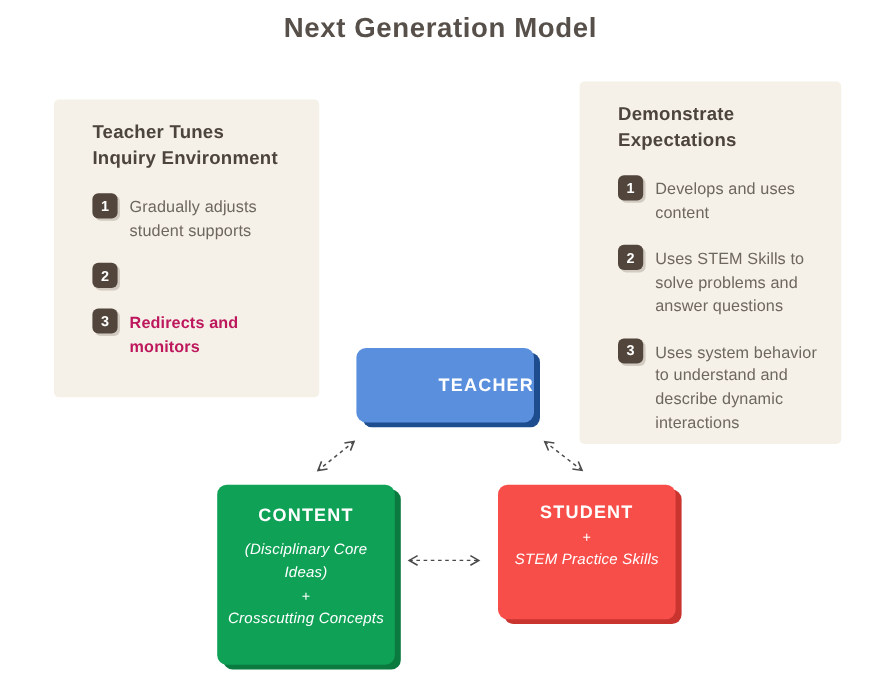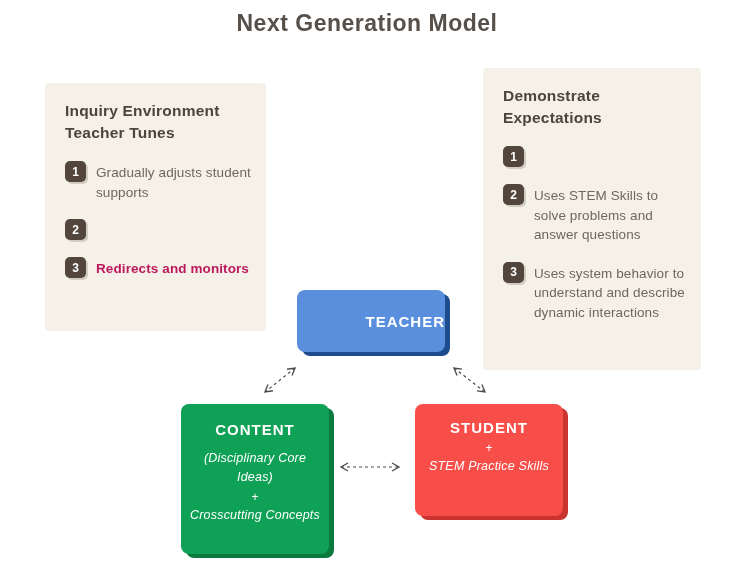--- a/index.html
+++ b/index.html
@@ -16,21 +16,21 @@
     position: absolute; top: 10px; left: 0; width: 100%;
     text-align: center;
     font-size: 23px; font-weight: bold; letter-spacing: 0.5px;
     color: #57504a;
   }
 
   .panel {
     position: absolute;
     background: #f5f1e8;
     border-radius: 4px;
-    padding: 17px 14px 0 20px;
+    padding: 17px 14px 0 32px;
   }
   .panel-left  { left: 45px;  top: 83px; width: 221px; height: 248px; }
   .panel-right { left: 483px; top: 68px; width: 218px; height: 302px; }
 
   .panel-title {
     font-size: 15.5px; font-weight: bold; color: #4c443d;
     line-height: 1.42; margin-bottom: 17px; letter-spacing: 0.2px;
   }
   .panel-item {
     display: flex; align-items: flex-start; gap: 10px;
@@ -74,22 +74,22 @@
 </style>
 </head>
 <body>
 
 <div class="canvas">
 
   <div class="main-title">Next Generation Model</div>
 
   <div class="panel panel-left" style="background: rgb(245, 241, 232);">
     <div class="panel-title">
+      <div>Teacher Tunes</div>
       <div>Inquiry  Environment</div>
-      <div>Teacher Tunes</div>
     </div>
     <div class="panel-item">
       <span class="badge" style="background: rgb(82, 70, 60);">1</span>
       <span class="item-text">Gradually adjusts student supports</span>
     </div>
     <div class="panel-item">
       <span class="badge" style="background: rgb(82, 70, 60);">2</span>
     </div>
     <div class="panel-item">
       <span class="badge" style="background: rgb(82, 70, 60);">3</span>
@@ -97,20 +97,21 @@
     </div>
   </div>
 
   <div class="panel panel-right" style="background: rgb(245, 241, 232);">
     <div class="panel-title">
       <div>Demonstrate</div>
       <div>Expectations</div>
     </div>
     <div class="panel-item">
       <span class="badge" style="background: rgb(82, 70, 60);">1</span>
+      <span class="item-text">Develops and uses content</span>
     </div>
     <div class="panel-item">
       <span class="badge" style="background: rgb(82, 70, 60);">2</span>
       <span class="item-text">Uses STEM Skills to solve problems and answer questions</span>
     </div>
     <div class="panel-item">
       <span class="badge" style="background: rgb(82, 70, 60);">3</span>
       <span class="item-text">Uses system behavior to understand and describe dynamic interactions</span>
     </div>
   </div>

